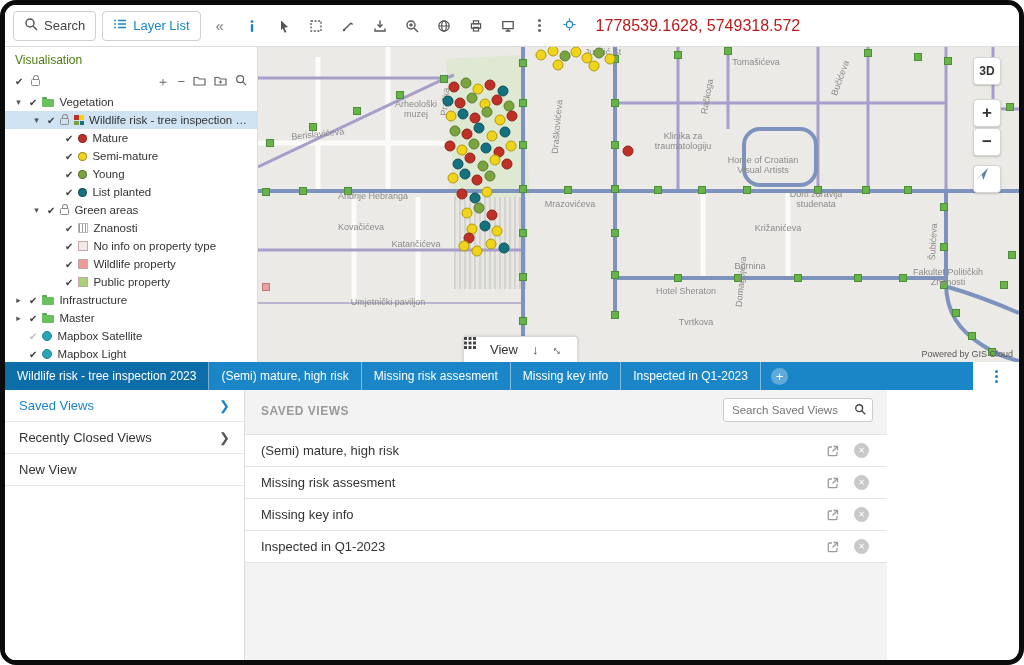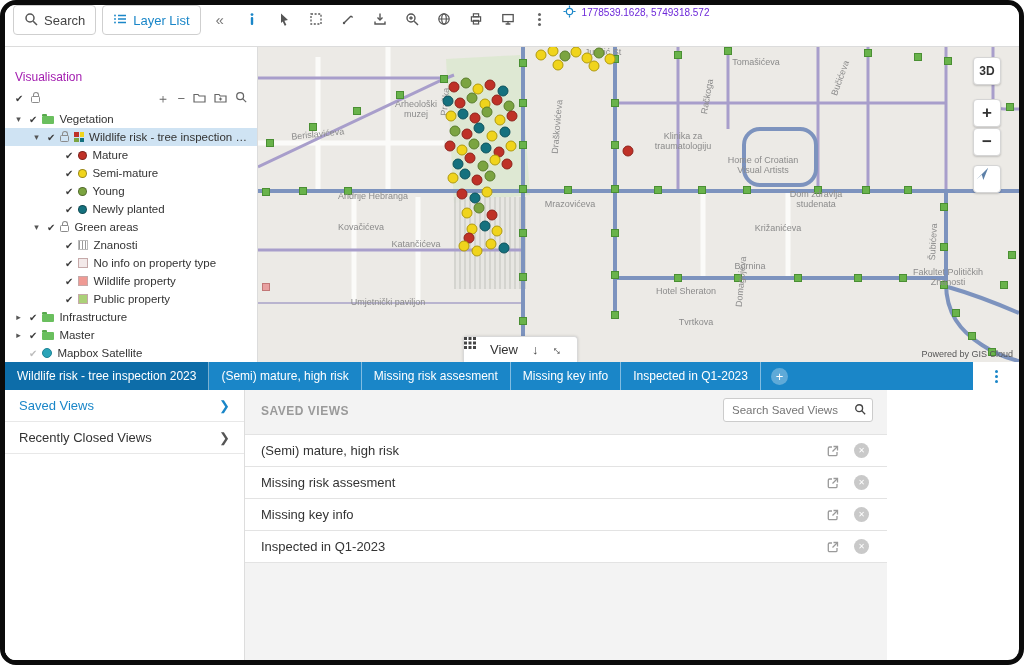--- a/index.html
+++ b/index.html
@@ -1,33 +1,33 @@
 <!DOCTYPE html>
 <html><head>
 <meta charset="utf-8">
 <style>
   html,body{margin:0;padding:0;background:#ffffff;font-family:"Liberation Sans",sans-serif;}
   *{box-sizing:border-box;}
   #frame{position:relative;width:1024px;height:665px;border:5px solid #0b0b0b;border-radius:16px;overflow:hidden;background:#fff;}
 
   
-  #topbar{position:absolute;left:0;top:0;width:1014px;height:42px;background:#fff;border-bottom:1px solid #dcdcdc;display:flex;align-items:flex-start;padding:0 8px;gap:6px;}
+  #topbar{position:absolute;left:0;top:0;width:1014px;height:42px;background:#fff;border-bottom:1px solid #dcdcdc;display:flex;align-items:center;padding:0 8px;gap:6px;}
   .tb-btn{display:flex;align-items:center;gap:6px;height:30px;padding:0 10px;border:1px solid #cfcfcf;border-radius:4px;background:#fff;font-size:13px;color:#444;cursor:pointer;}
   .tb-btn.blue{color:#1a86c8;}
   .icon-btn{display:flex;align-items:center;justify-content:center;width:26px;height:28px;border-radius:3px;color:#555;cursor:pointer;}
   .icon-btn svg{display:block;}
   .chev-collapse{font-size:15px;color:#777;}
   .vdots{display:inline-flex;flex-direction:column;gap:2px;align-items:center;}
   .vdots i{width:3px;height:3px;border-radius:50%;background:#666;display:block;}
   .vdots.blue i{background:#1a86c8;}
-  #coords{display:flex;align-items:center;gap:6px;margin-left:4px;font-size:10px;color:#6d28d9;white-space:nowrap;}
+  #coords{display:flex;align-items:center;gap:20px;margin-left:4px;font-size:16px;color:#b91c1c;white-space:nowrap;}
 
   
   #sidebar{position:absolute;left:0;top:42px;width:253px;height:315px;background:#fff;border-right:1px solid #dcdcdc;overflow:hidden;}
-  #vis-title{color:#a21caf;font-size:12px;padding:6px 10px 2px 10px;margin-top:17px;}
+  #vis-title{color:#4d7c0f;font-size:12px;padding:6px 10px 2px 10px;}
   #layers-toolbar{display:flex;align-items:center;height:24px;padding:0 10px;gap:8px;color:#777;}
   #layers-toolbar .spacer{flex:1;}
   .mini{font-size:13px;color:#666;cursor:pointer;line-height:1;}
   .checkmark{font-size:10px;color:#3c3c3c;}
   .checkmark.gray{color:#bdbdbd;}
   .lockicon{width:9px;height:7px;border:1.2px solid #8b8b8b;border-radius:1.5px;position:relative;display:inline-block;margin-top:3px;}
   .lockicon::before{content:"";position:absolute;left:1px;top:-4.6px;width:4px;height:4px;border:1.2px solid #8b8b8b;border-bottom:none;border-radius:3px 3px 0 0;}
   #layer-tree{font-size:11.5px;color:#333;}
   .tree-row{display:flex;align-items:center;height:18px;gap:5px;padding-right:4px;cursor:pointer;white-space:nowrap;}
   .tree-row.selected{background:#cfe3f3;}
@@ -253,21 +253,21 @@
         <div class="tree-row" style="padding-left: 44px;">
           <span class="tchev"></span>
           <span class="checkmark">✔</span>
           <span class="ticon-dot" style="background: rgb(123, 164, 64);"></span>
           <span class="tlabel">Young</span>
         </div>
         <div class="tree-row" style="padding-left: 44px;">
           <span class="tchev"></span>
           <span class="checkmark">✔</span>
           <span class="ticon-dot" style="background: rgb(21, 113, 126);"></span>
-          <span class="tlabel">Newly planted</span>
+          <span class="tlabel">List planted</span>
         </div>
         <div class="tree-row" style="padding-left: 26px;">
           <span class="tchev">▾</span>
           <span class="checkmark">✔</span>
           <span class="lockicon"></span>
           <span class="tlabel">Green areas</span>
         </div>
         <div class="tree-row" style="padding-left: 44px;">
           <span class="tchev"></span>
           <span class="checkmark">✔</span>
@@ -562,20 +562,23 @@
   <div id="bottom">
     <div id="views-menu">
         <div class="menu-item active">
           <span>Saved Views</span>
           <span class="mchev">❯</span>
         </div>
         <div class="menu-item">
           <span>Recently Closed Views</span>
           <span class="mchev">❯</span>
         </div>
+        <div class="menu-item">
+          <span>New View</span>
+        </div>
       </div>
     <div id="views-main">
       <div id="sv-header">SAVED VIEWS</div>
       <div id="sv-search">
         <input type="text" placeholder="Search Saved Views" style="">
         <span>
           <svg width="12" height="12" viewBox="0 0 14 14" fill="none" stroke="#444" stroke-width="1.6">
               <circle cx="6" cy="6" r="4"></circle>
               <line x1="9.2" y1="9.2" x2="13" y2="13"></line>
             </svg>

